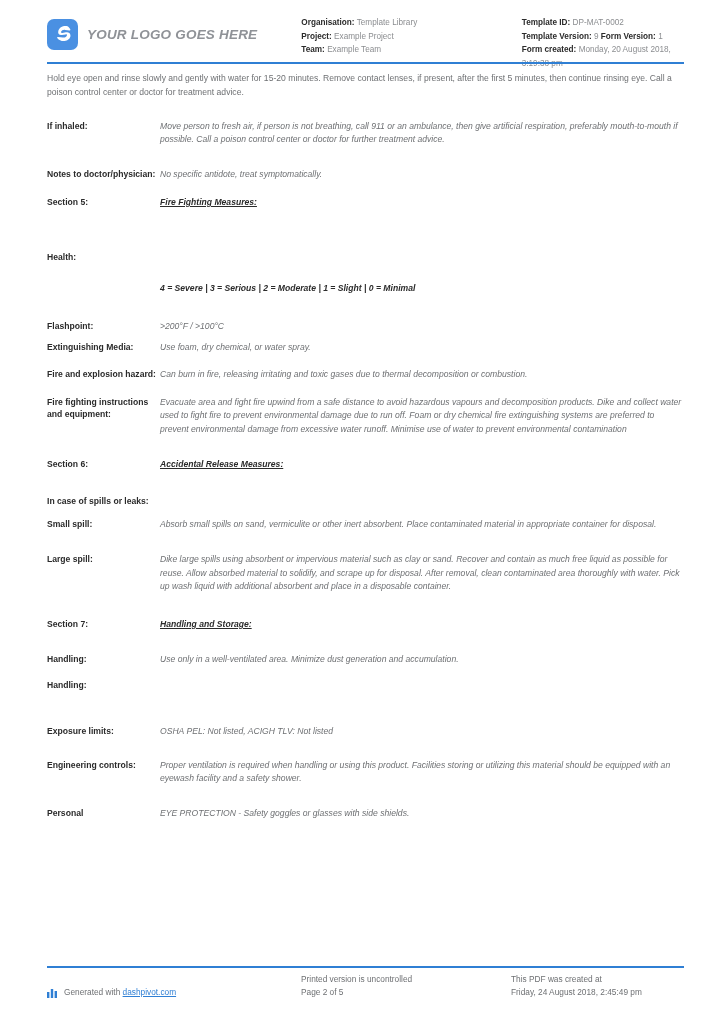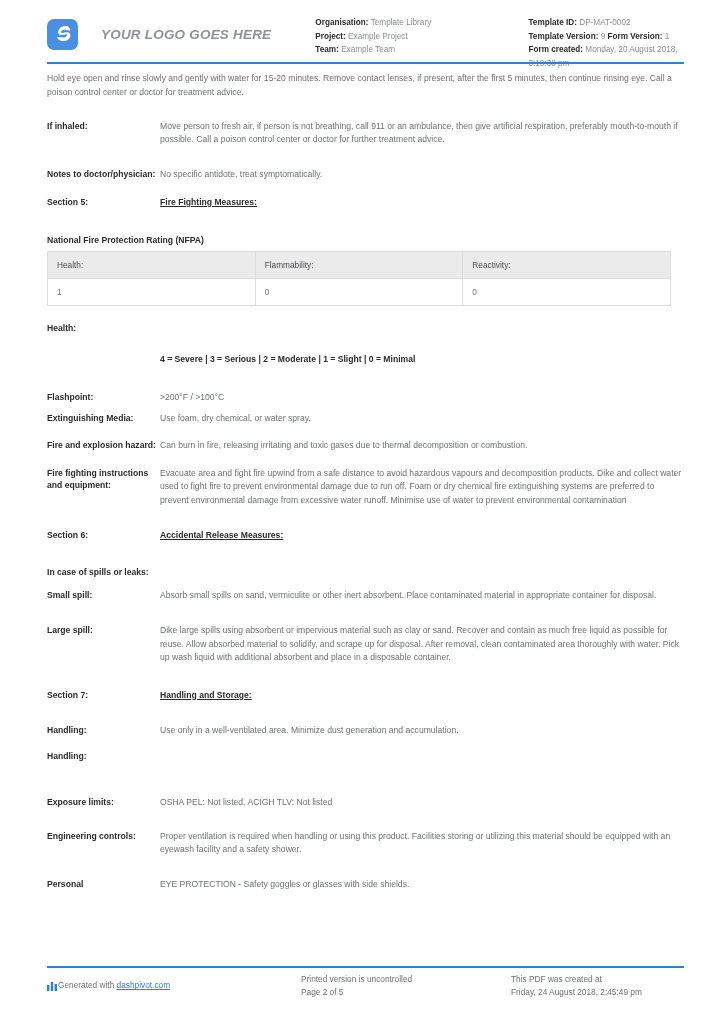--- a/index.html
+++ b/index.html
@@ -27,21 +27,21 @@
     top: 14px;
     width: 637px;
     height: 48px;
     display: flex;
     align-items: flex-start;
   }
   .logo-block {
     width: 230px;
     display: flex;
     align-items: center;
-    gap: 23px;
+    gap: 9px;
     padding-top: 5px;
   }
   .logo-mark {
     width: 31px;
     height: 31px;
     border-radius: 7px;
     background: #4a90e2;
     position: relative;
     flex: 0 0 auto;
   }
@@ -97,20 +97,21 @@
     line-height: 12.6px;
     color: #2b2b2b;
     padding-right: 4px;
     box-sizing: border-box;
   }
   .row .val {
     flex: 1 1 auto;
     font-size: 8.6px;
     line-height: 13.4px;
     color: #6e7073;
+    font-style: italic;
   }
   .row .val.dark {
     color: #2b2b2b;
     font-weight: bold;
     margin-top: 31px;
   }
   .row .val.heading {
     color: #2b2b2b;
     font-weight: bold;
     text-decoration: underline;
@@ -168,21 +169,22 @@
     top: 973px;
     width: 637px;
     display: flex;
     font-size: 8.3px;
     line-height: 12.6px;
     color: #6e7073;
   }
   .footer .fcol-a {
     width: 228px;
     display: flex;
-    align-items: center;
+    align-items: flex-end;
+    gap: 6px;
   }
   .footer .fcol-b { width: 210px; }
   .footer .fcol-c { flex: 1 1 auto; }
   .bars-icon {
     display: inline-block;
     width: 11px;
     height: 9px;
     margin-top: 2px;
     flex: 0 0 auto;
   }
@@ -263,39 +265,20 @@
 
     <div class="sp-14"></div>
 
     <div class="row">
       <div class="lbl">Section 5:</div>
       <div class="val heading">Fire Fighting Measures:</div>
     </div>
 
     <div class="sp-26"></div>
 
-    <div>
-      <div class="table-title">National Fire Protection Rating (NFPA)</div>
-      <table class="nfpa">
-        <thead>
-          <tr>
-            <th>Health:</th>
-            <th>Flammability:</th>
-            <th>Reactivity:</th>
-          </tr>
-        </thead>
-        <tbody>
-          <tr>
-            <td>1</td>
-            <td>0</td>
-            <td>0</td>
-          </tr>
-        </tbody>
-      </table>
-    </div>
 
     <div class="sp-16"></div>
 
     <div class="row">
       <div class="lbl">Health:</div>
       <div class="val dark">4 = Severe | 3 = Serious | 2 = Moderate | 1 = Slight | 0 = Minimal</div>
     </div>
 
     <div class="sp-24"></div>
 

